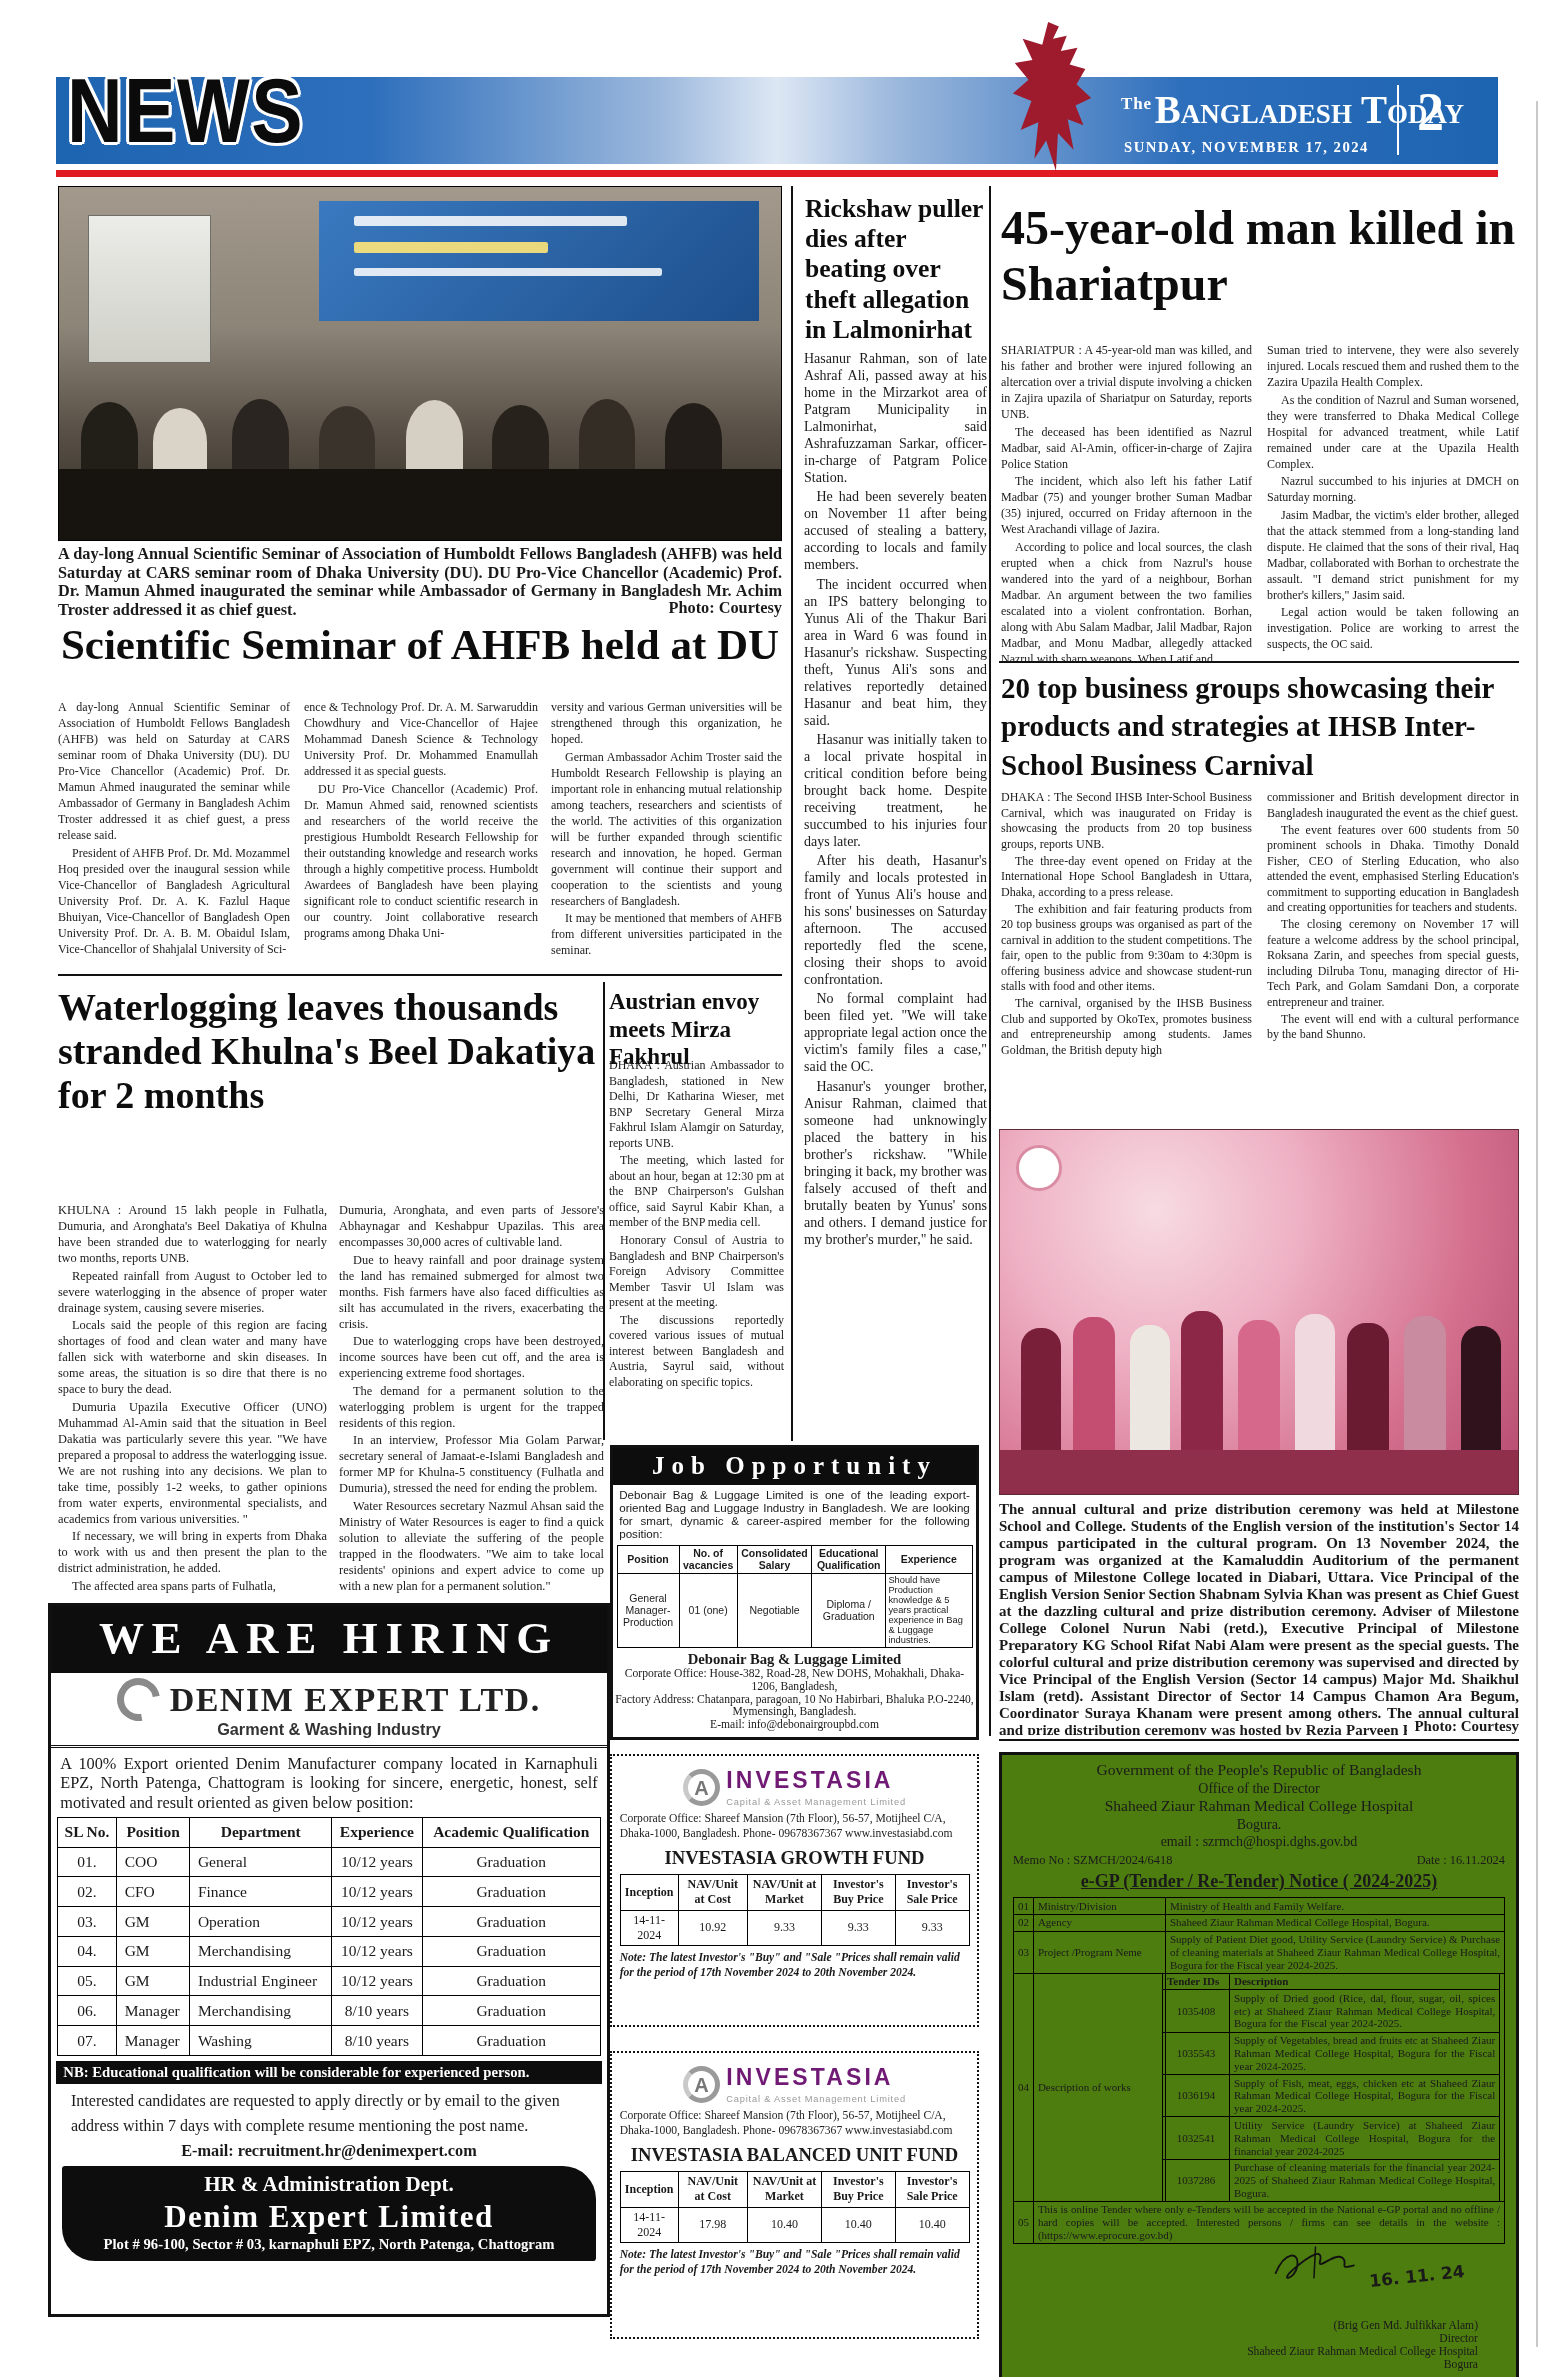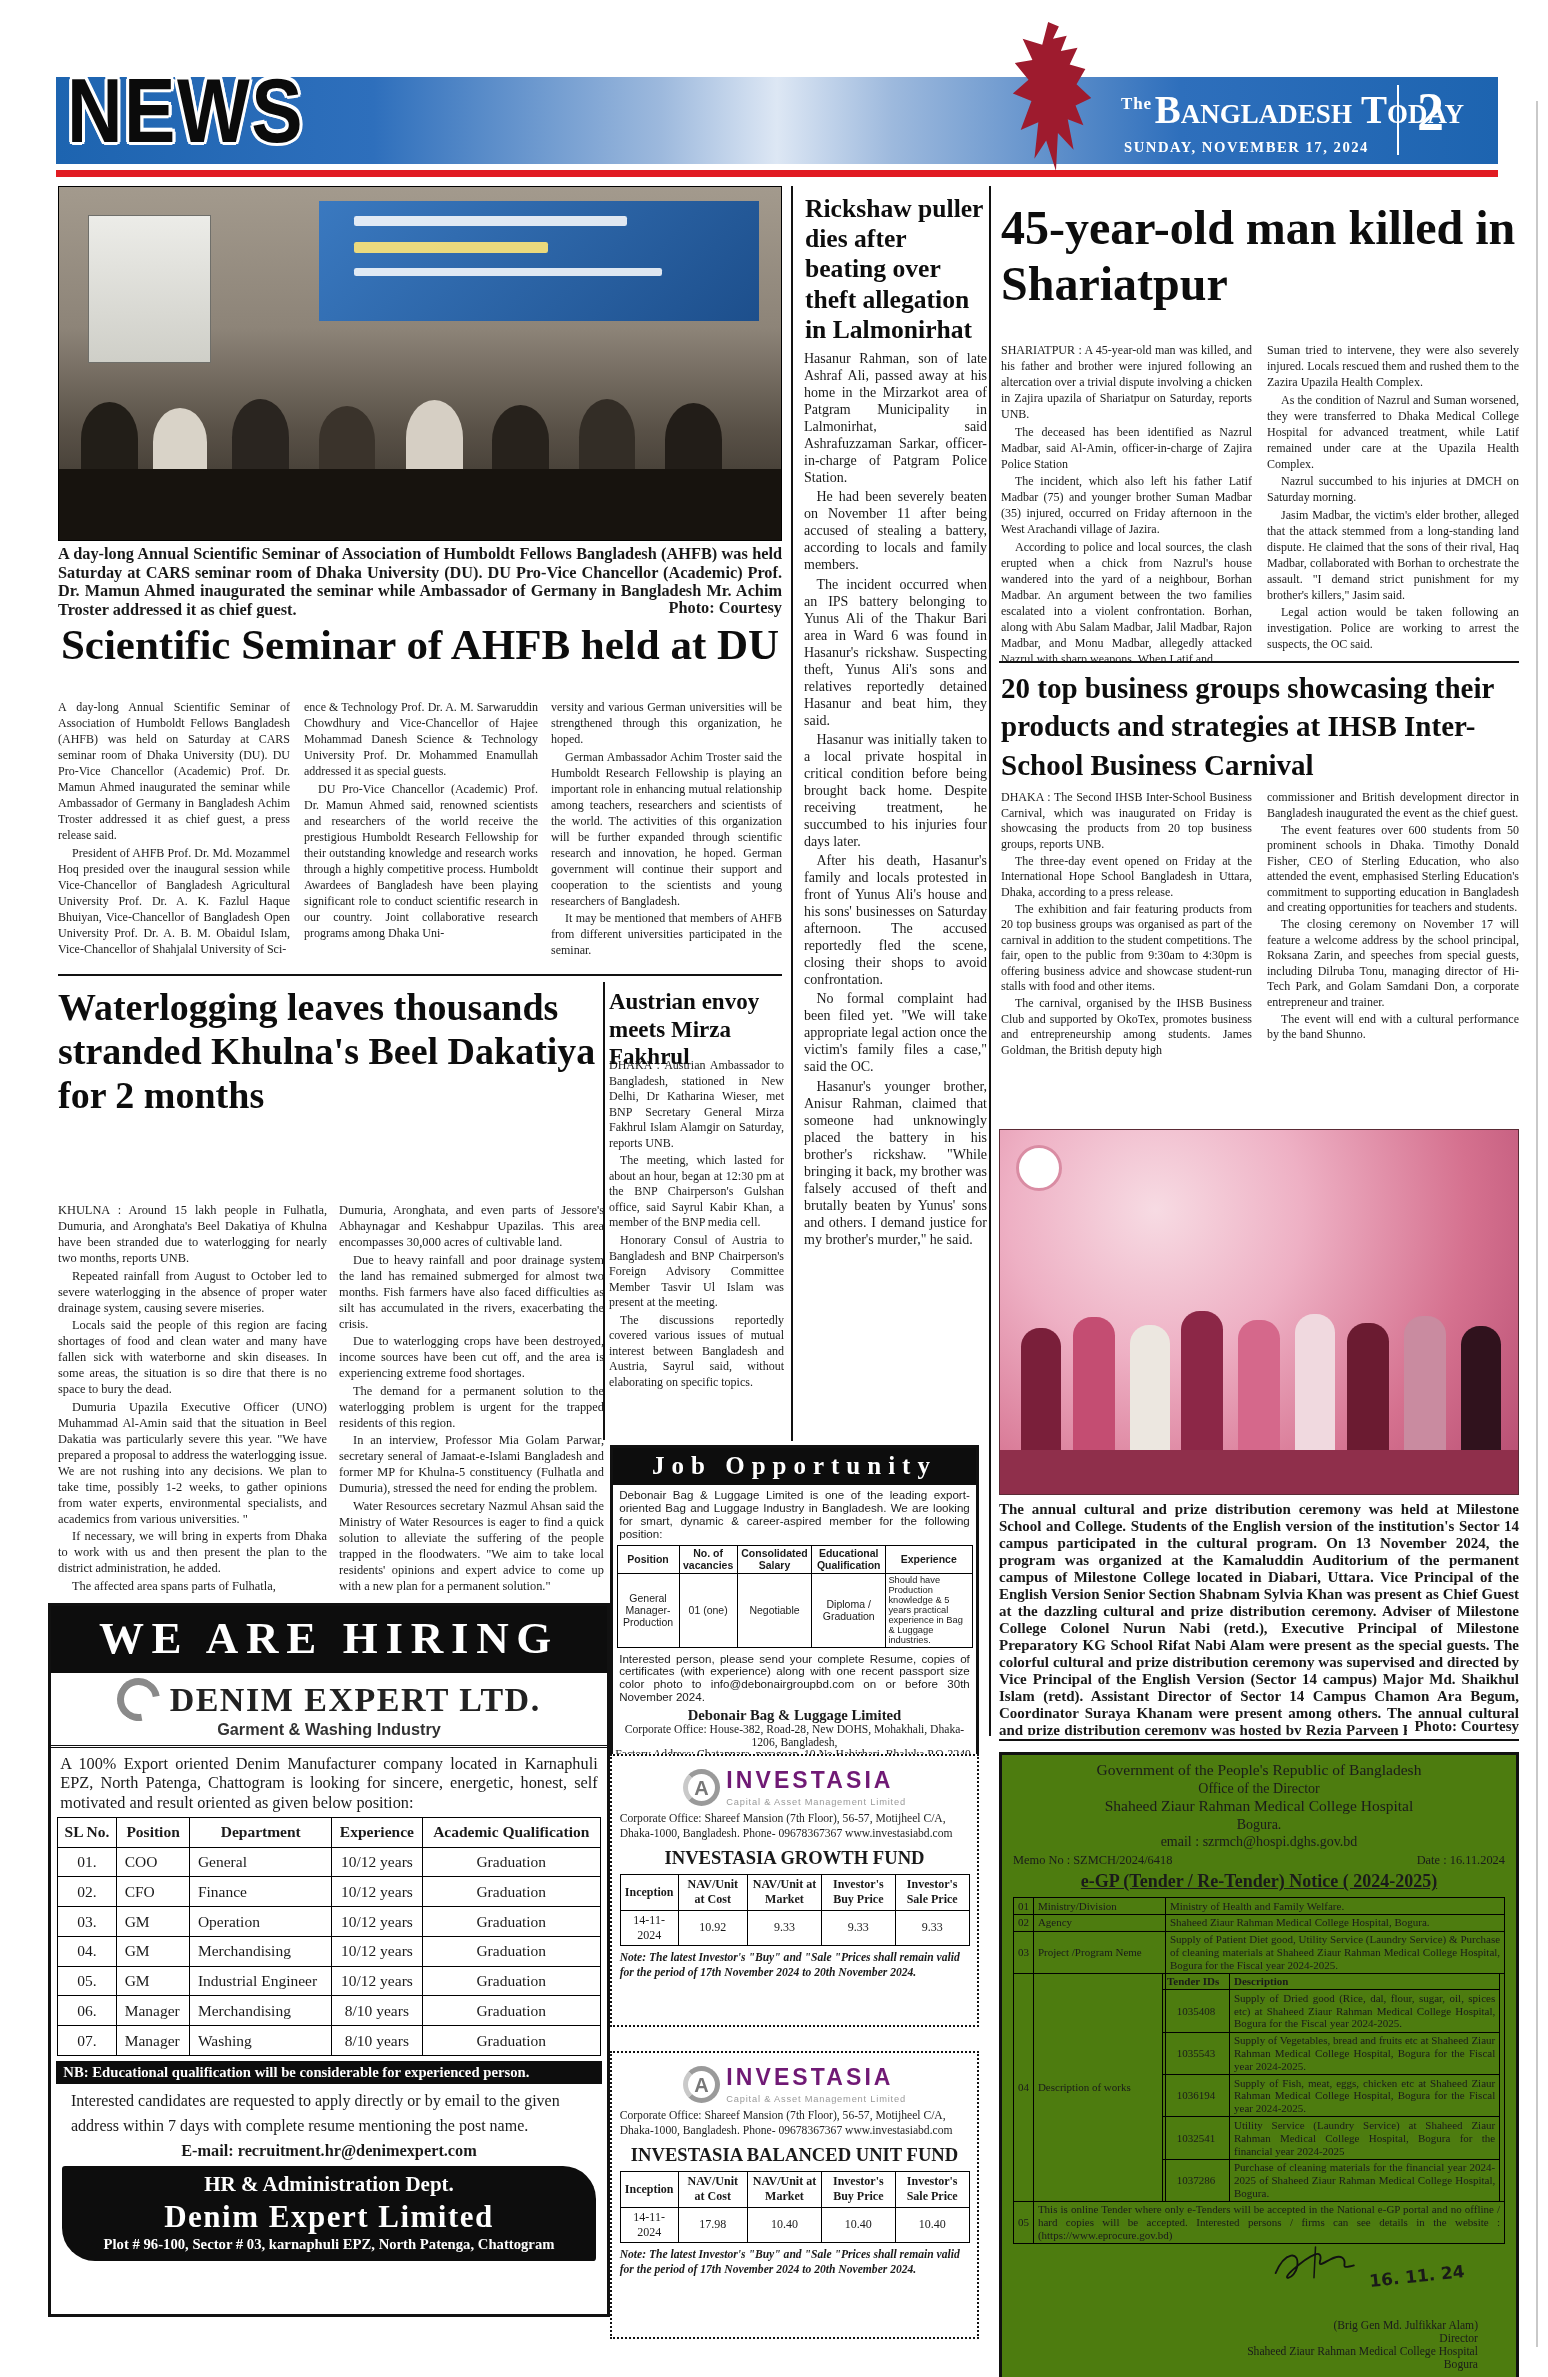--- a/index.html
+++ b/index.html
@@ -300,21 +300,20 @@
       <tbody>
         <tr data-name="table-row">
           <td data-name="table-cell">General Manager-Production</td>
           <td data-name="table-cell">01 (one)</td>
           <td data-name="table-cell">Negotiable</td>
           <td data-name="table-cell">Diploma / Graduation</td>
           <td class="exp" data-name="table-cell">Should have Production knowledge &amp; 5 years practical experience in Bag &amp; Luggage industries.</td>
         </tr>
       </tbody>
     </table>
-    <div id="joboutro" data-name="ad-instructions">Interested person, please send your complete Resume, copies of certificates (with experience) along with one recent passport size color photo to  info@debonairgroupbd.com  on or before 30th November 2024.</div>
     <div id="jobco" data-name="company-name">Debonair Bag &amp; Luggage Limited</div>
     <div class="jobaddr" data-name="company-address">Corporate Office: House-382, Road-28, New DOHS, Mohakhali, Dhaka-1206, Bangladesh,</div>
     <div class="jobaddr" data-name="company-address">Factory Address: Chatanpara, paragoan, 10 No Habirbari, Bhaluka P.O-2240, Mymensingh, Bangladesh.</div>
     <div class="jobaddr" data-name="company-email">E-mail: info@debonairgroupbd.com</div>
   </div>
 
   <div id="hirebox" data-name="hiring-ad">
     <div id="hirebanner" data-name="ad-banner">WE ARE HIRING</div>
     <div id="hirelogo" data-name="company-logo">
       <span class="dring" data-name="denim-expert-logo-icon"></span><span id="hirename" data-name="company-name">DENIM EXPERT LTD.</span>

